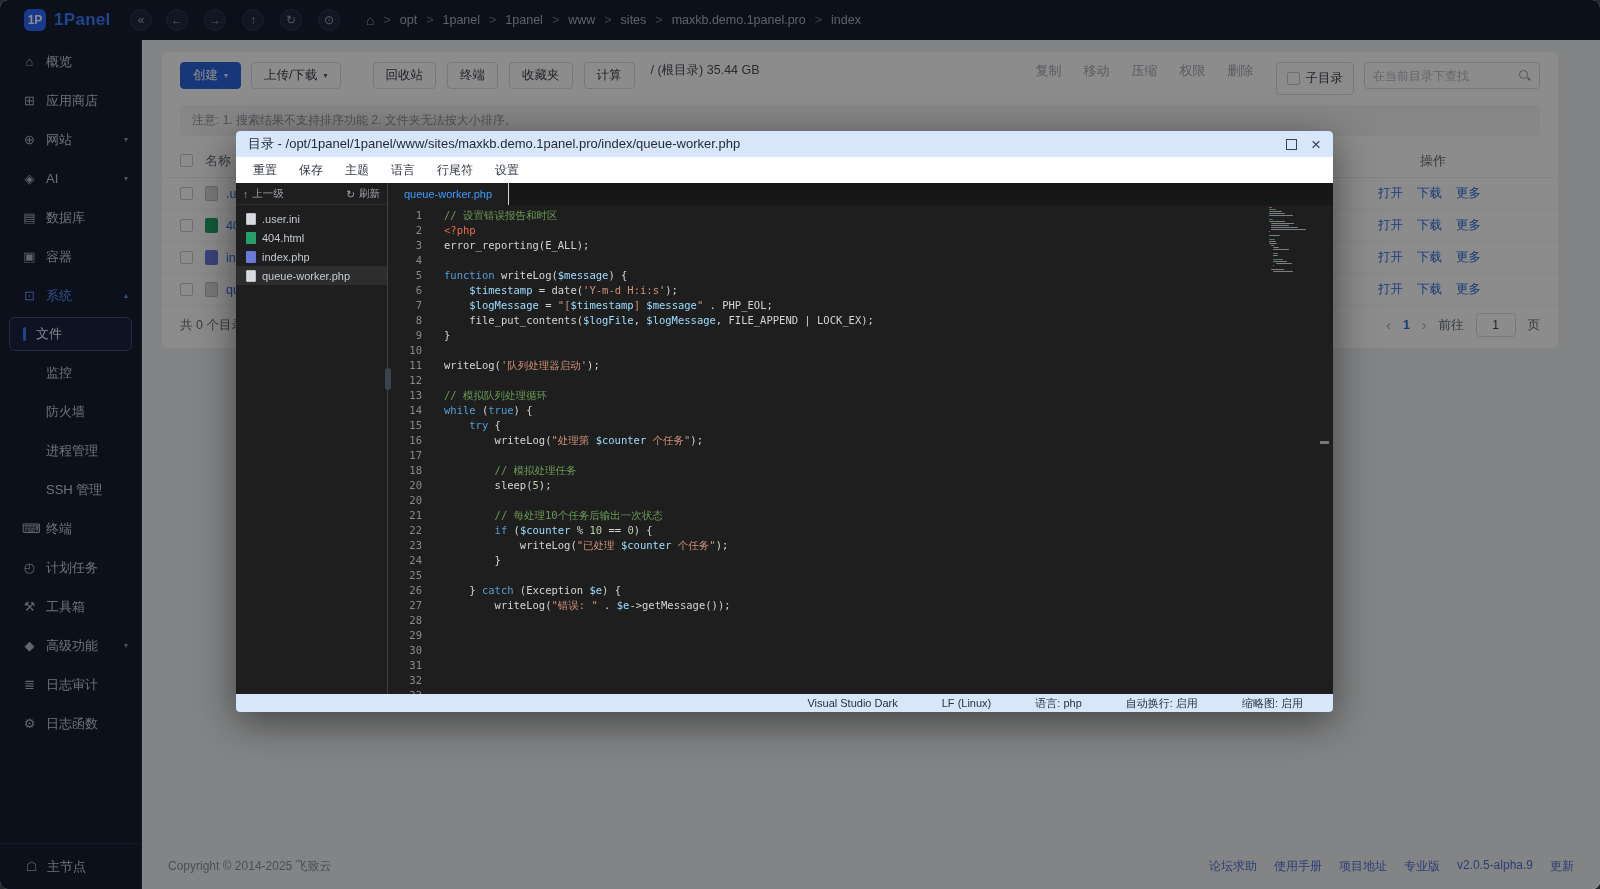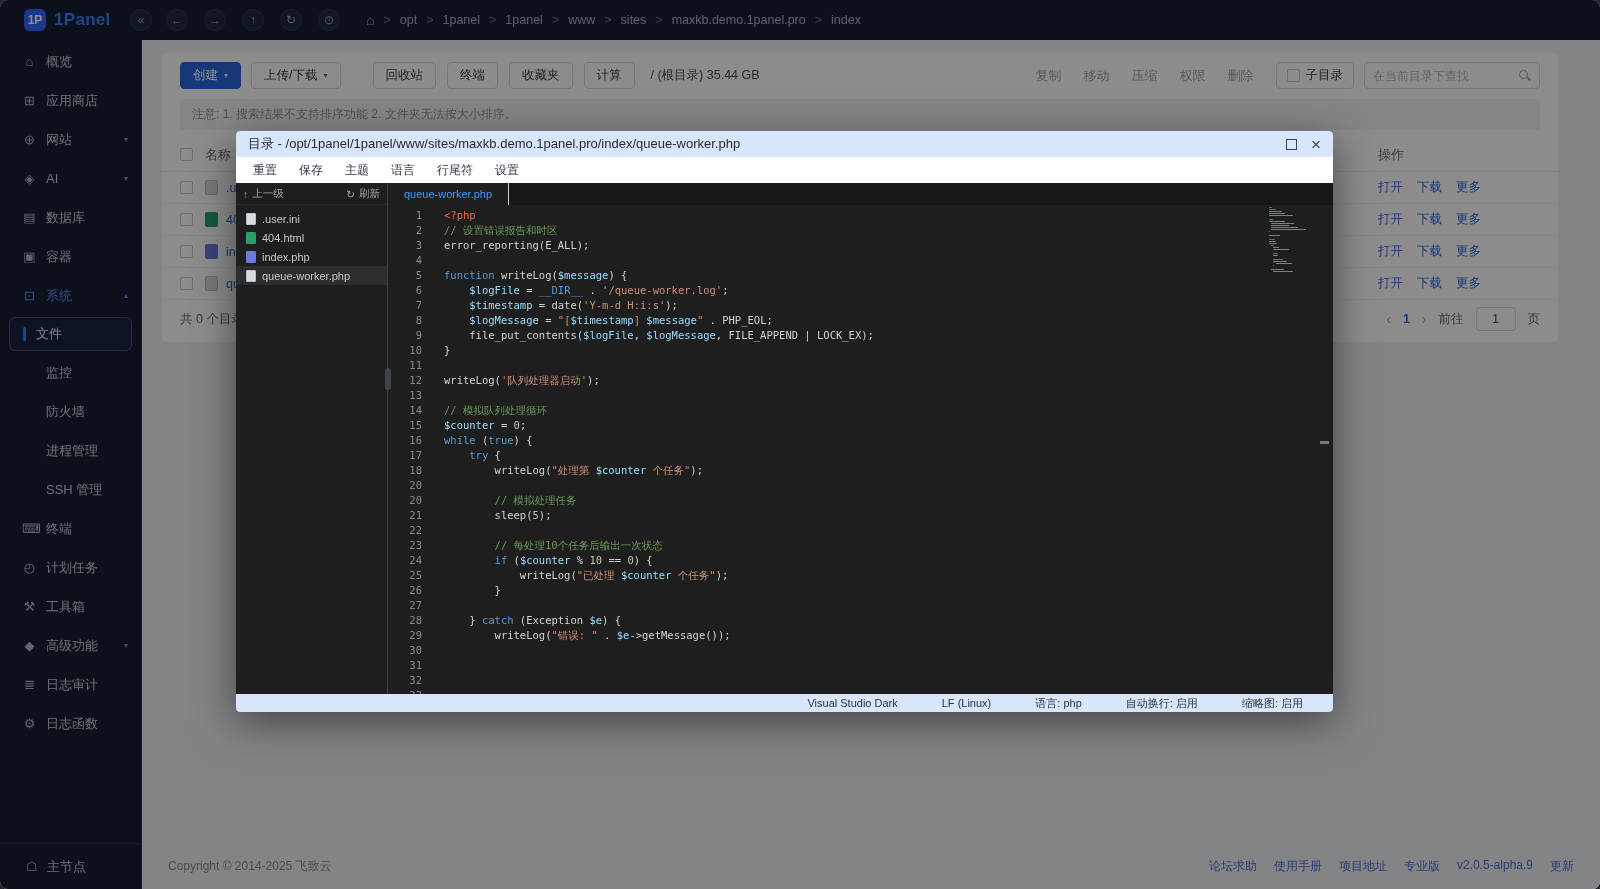--- a/index.html
+++ b/index.html
@@ -29,41 +29,41 @@
   .menu-item.group-open .mi-icon,.menu-item.group-open .chev{color:#5f8cf7}
   .menu-item.sub{padding-left:46px}
   .menu-item.sub-active{margin:2px 9px;height:34px;border:1px solid #44536f;border-radius:6px;background:rgba(64,98,255,.08);padding-left:26px;color:#e8edf8}
   .menu-item.sub-active::before{content:"";position:absolute;left:13px;width:3px;height:14px;background:#3f7dff;border-radius:2px}
   .sidebar-foot{position:absolute;left:0;bottom:0;width:100%;height:46px;border-top:1px solid #222c44;display:flex;align-items:center;gap:8px;padding-left:24px;color:#c6cddb;font-size:13px;cursor:pointer}
   .sidebar-foot .mi-icon{color:#aeb6c6}
 
   
   .main{position:absolute;left:142px;top:40px;width:1458px;height:849px;background:#eef0f3}
   .card{position:absolute;left:20px;top:12px;width:1396px;background:#fff;border-radius:6px;padding-bottom:4px}
-  .fm-toolbar{display:flex;align-items:center;gap:10px;padding:10px 18px 8px}
+  .fm-toolbar{display:flex;gap:10px;padding:10px 18px 8px}
   .btn{height:27px;padding:0 12px;background:#fff;color:#3a3f48;border:1px solid #d6dae2;border-radius:4px;font-size:12.5px;display:flex;align-items:center;gap:6px;cursor:pointer;font-family:inherit}
   .btn-primary{background:#2d65dc;color:#fff;border-color:#2d65dc}
   .caret{font-size:8px;opacity:.85}
   #quick-buttons{display:flex;gap:11px;margin-left:22px}
   .disk{font-size:12.5px;color:#4a4f58;margin-left:6px}
   #batch-actions{margin-left:auto;display:flex;gap:22px;color:#a2a7b0;font-size:13px}
   .batch-item{cursor:pointer}
-  .subdir{display:flex;align-items:center;gap:6px;border:1px solid #d6dae2;border-radius:4px;height:27px;padding:0 10px;font-size:12.5px;color:#3a3f48;margin-left:12px;cursor:pointer}
+  .subdir{display:flex;align-items:center;gap:6px;border:1px solid #d6dae2;border-radius:4px;height:33px;padding:0 10px;font-size:12.5px;color:#3a3f48;margin-left:12px;cursor:pointer}
   .cbx{width:13px;height:13px;border:1px solid #c6cbd4;border-radius:2px;background:#fff;display:inline-block;flex:none}
   .search{display:flex;align-items:center;height:27px;width:176px;border:1px solid #d6dae2;border-radius:4px;background:#fff;padding:0 8px;gap:6px}
   .search input{flex:1;border:none;outline:none;font-size:12px;color:#3a3f48;min-width:0;font-family:inherit}
   .search input::placeholder{color:#b4b9c2}
   .mag{position:relative;width:13px;height:13px;flex:none}
   .mag::before{content:"";position:absolute;left:1px;top:1px;width:7px;height:7px;border:1.5px solid #9aa0ab;border-radius:50%}
   .mag::after{content:"";position:absolute;left:9px;top:9px;width:4px;height:1.5px;background:#9aa0ab;transform:rotate(45deg)}
   .notice{margin:2px 18px 8px;background:#f4f4f5;color:#8f959e;font-size:12px;padding:7px 12px;border-radius:4px}
   .thead{display:flex;align-items:center;height:34px;padding:0 18px;color:#646a75;font-size:13px;border-bottom:1px solid #eceef2}
   .thead .cbx{margin-right:12px}
   .th-name{flex:1}
-  .th-actions{width:110px;margin-right:52px;}
+  .th-actions{width:110px;margin-right:52px;text-align:center}
   .frow{display:flex;align-items:center;height:32px;padding:0 18px;border-bottom:1px solid #f2f4f7;font-size:12.5px}
   .frow .cbx{margin-right:12px}
   .ficon{width:13px;height:15px;border-radius:2px;display:inline-block;flex:none}
   .ficon-file{background:#d7dade;border:1px solid #b9bec7}
   .ficon-html{background:#26a06a}
   .ficon-php{background:#6a79dd}
   .fname{flex:1;color:#2f6ce0;margin-left:8px;cursor:pointer}
   .factions{width:110px;margin-right:52px;display:flex;gap:14px}
   .flink{color:#2f6ce0;cursor:pointer}
   .fpag{display:flex;align-items:center;height:38px;padding:0 18px;font-size:12.5px;color:#646a75}
@@ -417,35 +417,33 @@
               <div class="ln">26</div>
               <div class="ln">27</div>
               <div class="ln">28</div>
               <div class="ln">29</div>
               <div class="ln">30</div>
               <div class="ln">31</div>
               <div class="ln">32</div>
               <div class="ln">33</div>
             </div>
           <div class="code-col" id="code-lines">
+              <div class="lc"><span class="tk-comment">// 设置错误报告和时区</span></div>
               <div class="lc"><span class="tk-tag">&lt;?php</span></div>
-              <div class="lc"><span class="tk-comment">// 设置错误报告和时区</span></div>
               <div class="lc"><span class="tk-plain">error_reporting(E_ALL);</span></div>
               <div class="lc"><span>&nbsp;</span></div>
               <div class="lc"><span class="tk-kw">function</span><span class="tk-plain"> writeLog(</span><span class="tk-var">$message</span><span class="tk-plain">) {</span></div>
-              <div class="lc"><span class="tk-plain">    </span><span class="tk-var">$logFile</span><span class="tk-plain"> = </span><span class="tk-kw">__DIR__</span><span class="tk-plain"> . </span><span class="tk-str">'/queue-worker.log'</span><span class="tk-plain">;</span></div>
               <div class="lc"><span class="tk-plain">    </span><span class="tk-var">$timestamp</span><span class="tk-plain"> = date(</span><span class="tk-str">'Y-m-d H:i:s'</span><span class="tk-plain">);</span></div>
               <div class="lc"><span class="tk-plain">    </span><span class="tk-var">$logMessage</span><span class="tk-plain"> = </span><span class="tk-str">"[</span><span class="tk-var">$timestamp</span><span class="tk-str">] </span><span class="tk-var">$message</span><span class="tk-str">"</span><span class="tk-plain"> . PHP_EOL;</span></div>
               <div class="lc"><span class="tk-plain">    file_put_contents(</span><span class="tk-var">$logFile</span><span class="tk-plain">, </span><span class="tk-var">$logMessage</span><span class="tk-plain">, FILE_APPEND | LOCK_EX);</span></div>
               <div class="lc"><span class="tk-plain">}</span></div>
               <div class="lc"><span>&nbsp;</span></div>
               <div class="lc"><span class="tk-plain">writeLog(</span><span class="tk-str">'队列处理器启动'</span><span class="tk-plain">);</span></div>
               <div class="lc"><span>&nbsp;</span></div>
               <div class="lc"><span class="tk-comment">// 模拟队列处理循环</span></div>
-              <div class="lc"><span class="tk-var">$counter</span><span class="tk-plain"> = </span><span class="tk-num">0</span><span class="tk-plain">;</span></div>
               <div class="lc"><span class="tk-kw">while</span><span class="tk-plain"> (</span><span class="tk-kw">true</span><span class="tk-plain">) {</span></div>
               <div class="lc"><span class="tk-plain">    </span><span class="tk-kw">try</span><span class="tk-plain"> {</span></div>
               <div class="lc"><span class="tk-plain">        writeLog(</span><span class="tk-str">"处理第 </span><span class="tk-var">$counter</span><span class="tk-str"> 个任务"</span><span class="tk-plain">);</span></div>
               <div class="lc"><span>&nbsp;</span></div>
               <div class="lc"><span class="tk-plain">        </span><span class="tk-comment">// 模拟处理任务</span></div>
               <div class="lc"><span class="tk-plain">        sleep(</span><span class="tk-num">5</span><span class="tk-plain">);</span></div>
               <div class="lc"><span>&nbsp;</span></div>
               <div class="lc"><span class="tk-plain">        </span><span class="tk-comment">// 每处理10个任务后输出一次状态</span></div>
               <div class="lc"><span class="tk-plain">        </span><span class="tk-kw">if</span><span class="tk-plain"> (</span><span class="tk-var">$counter</span><span class="tk-plain"> % </span><span class="tk-num">10</span><span class="tk-plain"> == </span><span class="tk-num">0</span><span class="tk-plain">) {</span></div>
               <div class="lc"><span class="tk-plain">            writeLog(</span><span class="tk-str">"已处理 </span><span class="tk-var">$counter</span><span class="tk-str"> 个任务"</span><span class="tk-plain">);</span></div>

